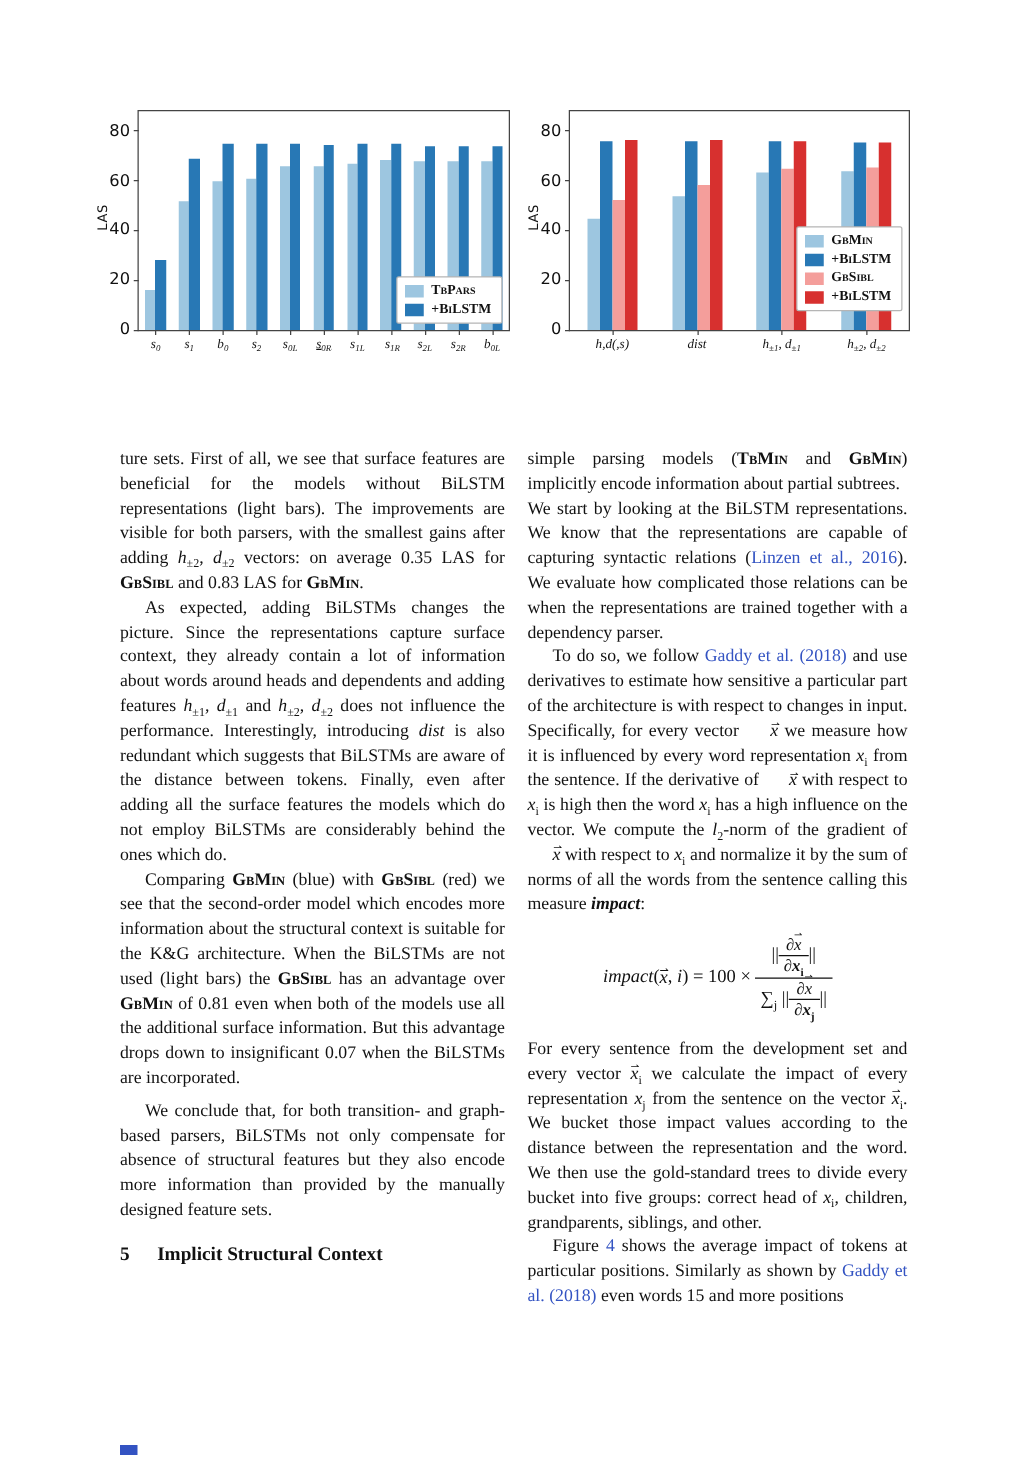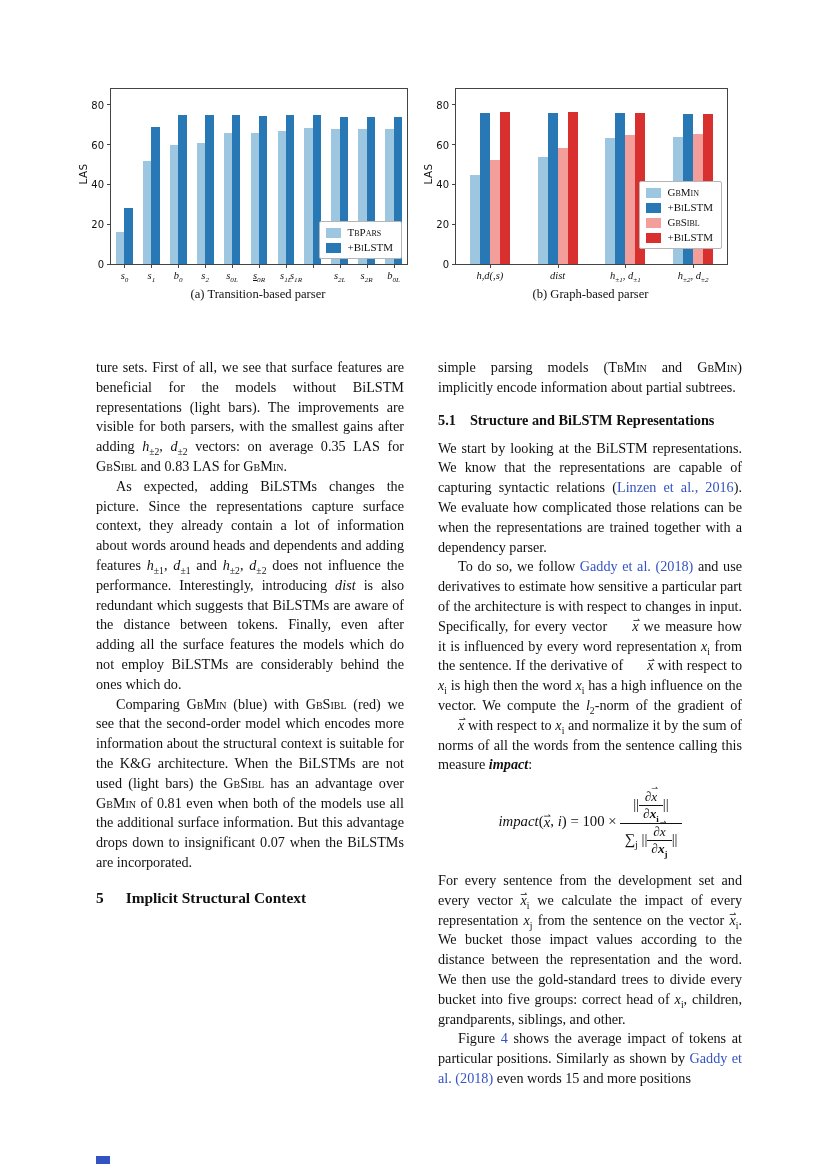--- a/index.html
+++ b/index.html
@@ -8,43 +8,43 @@
   
   .figure-area{position:absolute;top:88px;left:0;width:827px;height:230px;}
   .chart{position:absolute;top:0;}
   #chart-a{left:76px;}
   #chart-b{left:421px;}
   .ylabel{position:absolute;left:-4px;top:80px;transform:rotate(-90deg);
           font-family:"DejaVu Sans",sans-serif;font-size:10.5px;color:#111;letter-spacing:.4px;}
   .plot{position:relative;margin-left:34px;border:1px solid #444;background:#fff;}
   .bar{position:absolute;bottom:0;}
   .ytick-label{position:absolute;right:100%;margin-right:7px;transform:translateY(-50%);
-               font-family:"DejaVu Sans",sans-serif;font-size:10px;color:#111;}
+               font-family:"DejaVu Sans",sans-serif;font-size:13px;color:#111;}
   .ytick-mark{position:absolute;right:100%;width:4px;height:1px;background:#444;}
   .xtick-mark{position:absolute;top:100%;width:1px;height:4px;background:#444;}
   .xtick-label{position:absolute;top:100%;margin-top:6px;transform:translateX(-50%);
                font-size:10.5px;white-space:nowrap;color:#111;}
   .legend{position:absolute;z-index:3;background:#fff;border:1px solid #b5b5b5;border-radius:2px;
           padding:4px 8px 4px 6px;display:flex;flex-direction:column;gap:2px;}
   .legend-entry{display:flex;align-items:center;gap:6px;font-size:11px;line-height:13px;}
   .legend-swatch{width:15px;height:10px;display:inline-block;flex:0 0 auto;}
   .subcaption{margin-left:34px;margin-top:22px;text-align:center;font-size:12.6px;color:#111;}
   .fig-caption{position:absolute;top:318px;left:96px;width:635px;text-align:center;font-size:13.4px;color:#111;}
   
   .col{position:absolute;top:358px;text-align:justify;font-size:14.2px;line-height:19.8px;hyphens:auto;}
   #col-left{left:96px;width:308px;}
-  #col-right{left:438px;width:304px;}
+  #col-right{left:422px;width:304px;}
   .col p{margin:0;}
   .col p.indent{text-indent:20px;}
   #col-left p:nth-of-type(4){margin-top:7px;}
   .sec-h{display:flex;font-weight:bold;font-size:15.4px;margin:15px 0 10px;line-height:20px;}
   .sec-h .num{margin-right:22px;}
   .subsec-h{display:flex;font-weight:bold;font-size:14.3px;margin:13px 0 9px;line-height:19px;}
   .subsec-h .num{margin-right:14px;}
-  .sc{font-variant:small-caps;}
+  .sc{font-variant:small-caps;font-weight:bold;}
   .bi{font-weight:bold;font-style:italic;}
   .cite{color:var(--link,#3353c2);cursor:pointer;}
   sub{font-size:0.68em;line-height:0;}
   .vec{position:relative;display:inline-block;font-style:italic;}
   .vec::after{content:"⇀";position:absolute;left:50%;transform:translateX(-46%);top:-0.66em;
               font-size:0.6em;font-style:normal;}
   .formula{margin:14px 0 14px;text-align:center;font-size:14.8px;}
   .frac{display:inline-block;vertical-align:middle;text-align:center;line-height:1.22;}
   .frac .fnum{display:block;padding:0 4px;}
   .frac .fden{display:block;border-top:1px solid #111;padding:0 4px;}
@@ -93,21 +93,21 @@
           <div class="bar" style="left: 121.091px; width: 8.34182px; height: 149.148px; background: rgb(40, 120, 181);"></div>
           <div class="xtick-mark" style="left: 148px;"></div>
           <div class="xtick-label" style="left: 148px; text-decoration: underline;"><i>s<sub>0R</sub></i></div>
           <div class="bar" style="left: 139.658px; width: 8.34182px; height: 131.25px; background: rgb(157, 198, 224);"></div>
           <div class="bar" style="left: 148px; width: 8.34182px; height: 148.153px; background: rgb(40, 120, 181);"></div>
           <div class="xtick-mark" style="left: 174.909px;"></div>
           <div class="xtick-label" style="left: 174.909px;"><i>s<sub>1L</sub></i></div>
           <div class="bar" style="left: 166.567px; width: 8.34182px; height: 133.239px; background: rgb(157, 198, 224);"></div>
           <div class="bar" style="left: 174.909px; width: 8.34182px; height: 149.148px; background: rgb(40, 120, 181);"></div>
           <div class="xtick-mark" style="left: 201.818px;"></div>
-          <div class="xtick-label" style="left: 185px;"><i>s<sub>1R</sub></i></div>
+          <div class="xtick-label" style="left: 203px;"><i>s<sub>1R</sub></i></div>
           <div class="bar" style="left: 193.476px; width: 8.34182px; height: 136.222px; background: rgb(157, 198, 224);"></div>
           <div class="bar" style="left: 201.818px; width: 8.34182px; height: 149.148px; background: rgb(40, 120, 181);"></div>
           <div class="xtick-mark" style="left: 228.727px;"></div>
           <div class="xtick-label" style="left: 228.727px;"><i>s<sub>2L</sub></i></div>
           <div class="bar" style="left: 220.385px; width: 8.34182px; height: 135.227px; background: rgb(157, 198, 224);"></div>
           <div class="bar" style="left: 228.727px; width: 8.34182px; height: 147.159px; background: rgb(40, 120, 181);"></div>
           <div class="xtick-mark" style="left: 255.636px;"></div>
           <div class="xtick-label" style="left: 255.636px;"><i>s<sub>2R</sub></i></div>
           <div class="bar" style="left: 247.295px; width: 8.34182px; height: 135.227px; background: rgb(157, 198, 224);"></div>
           <div class="bar" style="left: 255.636px; width: 8.34182px; height: 147.159px; background: rgb(40, 120, 181);"></div>
@@ -119,21 +119,20 @@
             <div class="legend-entry">
               <span class="legend-swatch" style="background:#9dc6e0"></span>
               <span class="sc">TbPars</span>
             </div>
             <div class="legend-entry">
               <span class="legend-swatch" style="background:#2878b5"></span>
               <span class="sc">+BiLSTM</span>
             </div>
           </div>
         </div>
-        <div class="subcaption" style="width: 296px;">(a) Transition-based parser</div>
       </div>
     <div id="chart-b" class="chart">
         <div class="ylabel">LAS</div>
         <div class="plot" style="width: 271px; height: 175px;">
           <div class="ytick-label" style="top: 175px;">0</div>
           <div class="ytick-mark" style="top: 174.5px;"></div>
           <div class="ytick-label" style="top: 135.227px;">20</div>
           <div class="ytick-mark" style="top: 134.727px;"></div>
           <div class="ytick-label" style="top: 95.4545px;">40</div>
           <div class="ytick-mark" style="top: 94.9545px;"></div>
@@ -177,40 +176,36 @@
             <div class="legend-entry">
               <span class="legend-swatch" style="background:#f49e9b"></span>
               <span class="sc">GbSibl</span>
             </div>
             <div class="legend-entry">
               <span class="legend-swatch" style="background:#d7302f"></span>
               <span class="sc">+BiLSTM</span>
             </div>
           </div>
         </div>
-        <div class="subcaption" style="width: 271px;">(b) Graph-based parser</div>
       </div>
   </div>
 
 
   <div id="col-left" class="col">
       <p>ture sets.  First of all, we see that surface features are beneficial for the models without BiLSTM representations (light bars).  The improvements are visible for both parsers, with the smallest gains after adding <i>h</i><sub>±2</sub>, <i>d</i><sub>±2</sub> vectors: on average 0.35 LAS for <span class="sc">GbSibl</span> and 0.83 LAS for <span class="sc">GbMin</span>.</p>
       <p class="indent">As expected, adding BiLSTMs changes the picture.  Since the representations capture surface context, they already contain a lot of information about words around heads and dependents and adding features <i>h</i><sub>±1</sub>, <i>d</i><sub>±1</sub> and <i>h</i><sub>±2</sub>, <i>d</i><sub>±2</sub> does not influence the performance. Interestingly, introducing <i>dist</i> is also redundant which suggests that BiLSTMs are aware of the distance between tokens. Finally, even after adding all the surface features the models which do not employ BiLSTMs are considerably behind the ones which do.</p>
       <p class="indent">Comparing <span class="sc">GbMin</span> (blue) with <span class="sc">GbSibl</span> (red) we see that the second-order model which encodes more information about the structural context is suitable for the K&amp;G architecture. When the BiLSTMs are not used (light bars) the <span class="sc">GbSibl</span> has an advantage over <span class="sc">GbMin</span> of 0.81 even when both of the models use all the additional surface information.  But this advantage drops down to insignificant 0.07 when the BiLSTMs are incorporated.</p>
+      <p class="indent">We conclude that, for both transition- and graph-based parsers, BiLSTMs not only compensate for absence of structural features but they also encode more information than provided by the manually designed feature sets.</p>
       <div class="sec-h">
         <span class="num">5</span>
         <span>Implicit Structural Context</span>
       </div>
     </div>
   <div id="col-right" class="col">
       <p>simple parsing models (<span class="sc">TbMin</span> and <span class="sc">GbMin</span>) implicitly encode information about partial subtrees.</p>
-      <div class="subsec-h">
-        <span class="num">5.1</span>
-        <span>Structure and BiLSTM Representations</span>
-      </div>
       <p>We start by looking at the BiLSTM representations.  We know that the representations are capable of capturing syntactic relations (<span class="cite">Linzen et al., 2016</span>).  We evaluate how complicated those relations can be when the representations are trained together with a dependency parser.</p>
       <p class="indent">To do so, we follow <span class="cite">Gaddy et al. (2018)</span> and use derivatives to estimate how sensitive a particular part of the architecture is with respect to changes in input.  Specifically, for every vector <span class="vec">x</span> we measure how it is influenced by every word representation <i>x</i><sub>i</sub> from the sentence.  If the derivative of <span class="vec">x</span> with respect to <i>x</i><sub>i</sub> is high then the word <i>x</i><sub>i</sub> has a high influence on the vector.  We compute the <i>l</i><sub>2</sub>-norm of the gradient of <span class="vec">x</span> with respect to <i>x</i><sub>i</sub> and normalize it by the sum of norms of all the words from the sentence calling this measure <span class="bi">impact</span>:</p>
       <div class="formula"><i>impact</i>(<span class="vec">x</span>, <i>i</i>) = 100 × <span class="frac"><span class="fnum">||<span class="frac"><span class="fnum">∂<span class="vec">x</span></span><span class="fden">∂<i>x</i><sub>i</sub></span></span>||</span><span class="fden">∑<sub>j</sub> ||<span class="frac"><span class="fnum">∂<span class="vec">x</span></span><span class="fden">∂<i>x</i><sub>j</sub></span></span>||</span></span></div>
       <p>For every sentence from the development set and every vector <span class="vec">x</span><sub>i</sub> we calculate the impact of every representation <i>x</i><sub>j</sub> from the sentence on the vector <span class="vec">x</span><sub>i</sub>.  We bucket those impact values according to the distance between the representation and the word.  We then use the gold-standard trees to divide every bucket into five groups: correct head of <i>x</i><sub>i</sub>, children, grandparents, siblings, and other.</p>
       <p class="indent">Figure <span class="cite">4</span> shows the average impact of tokens at particular positions.  Similarly as shown by <span class="cite">Gaddy et al. (2018)</span> even words 15 and more positions</p>
     </div>
 
   <div class="footer-mark"></div>
 
 </div>

